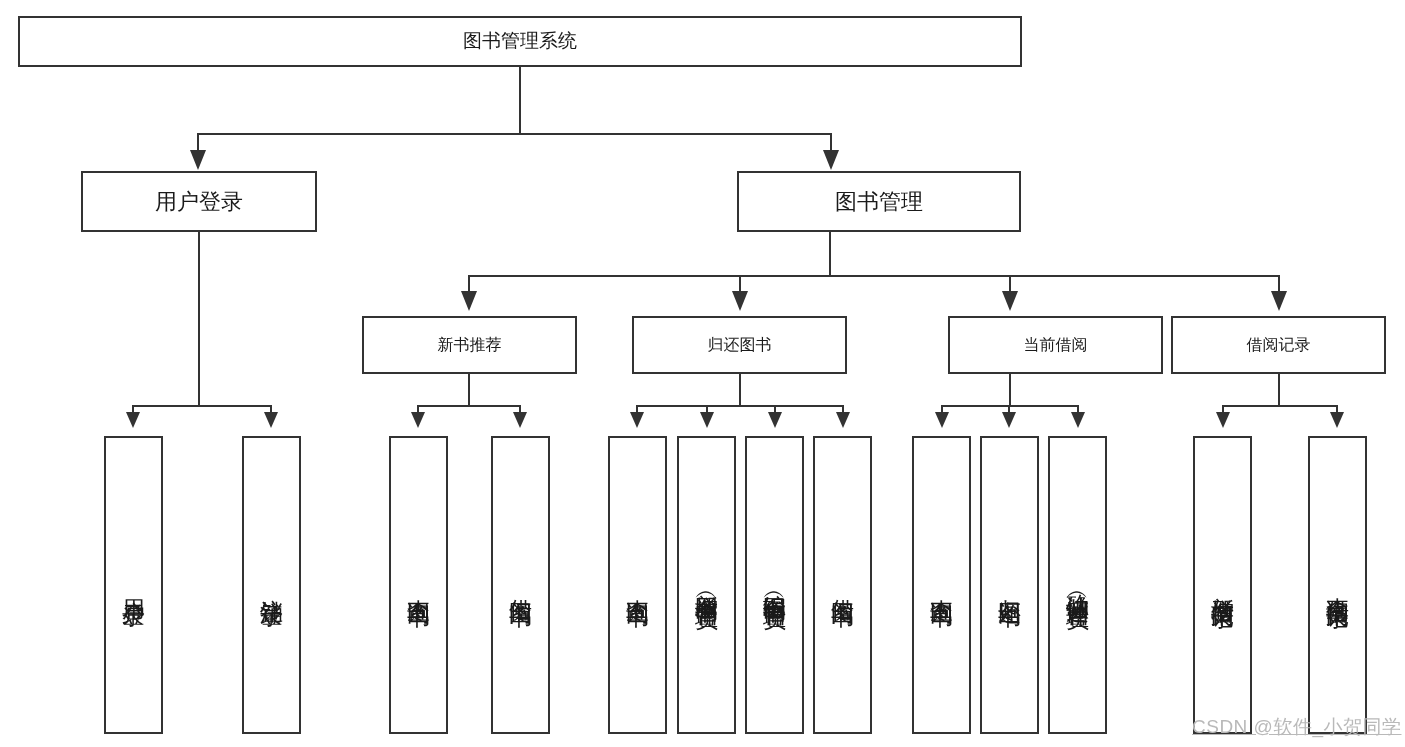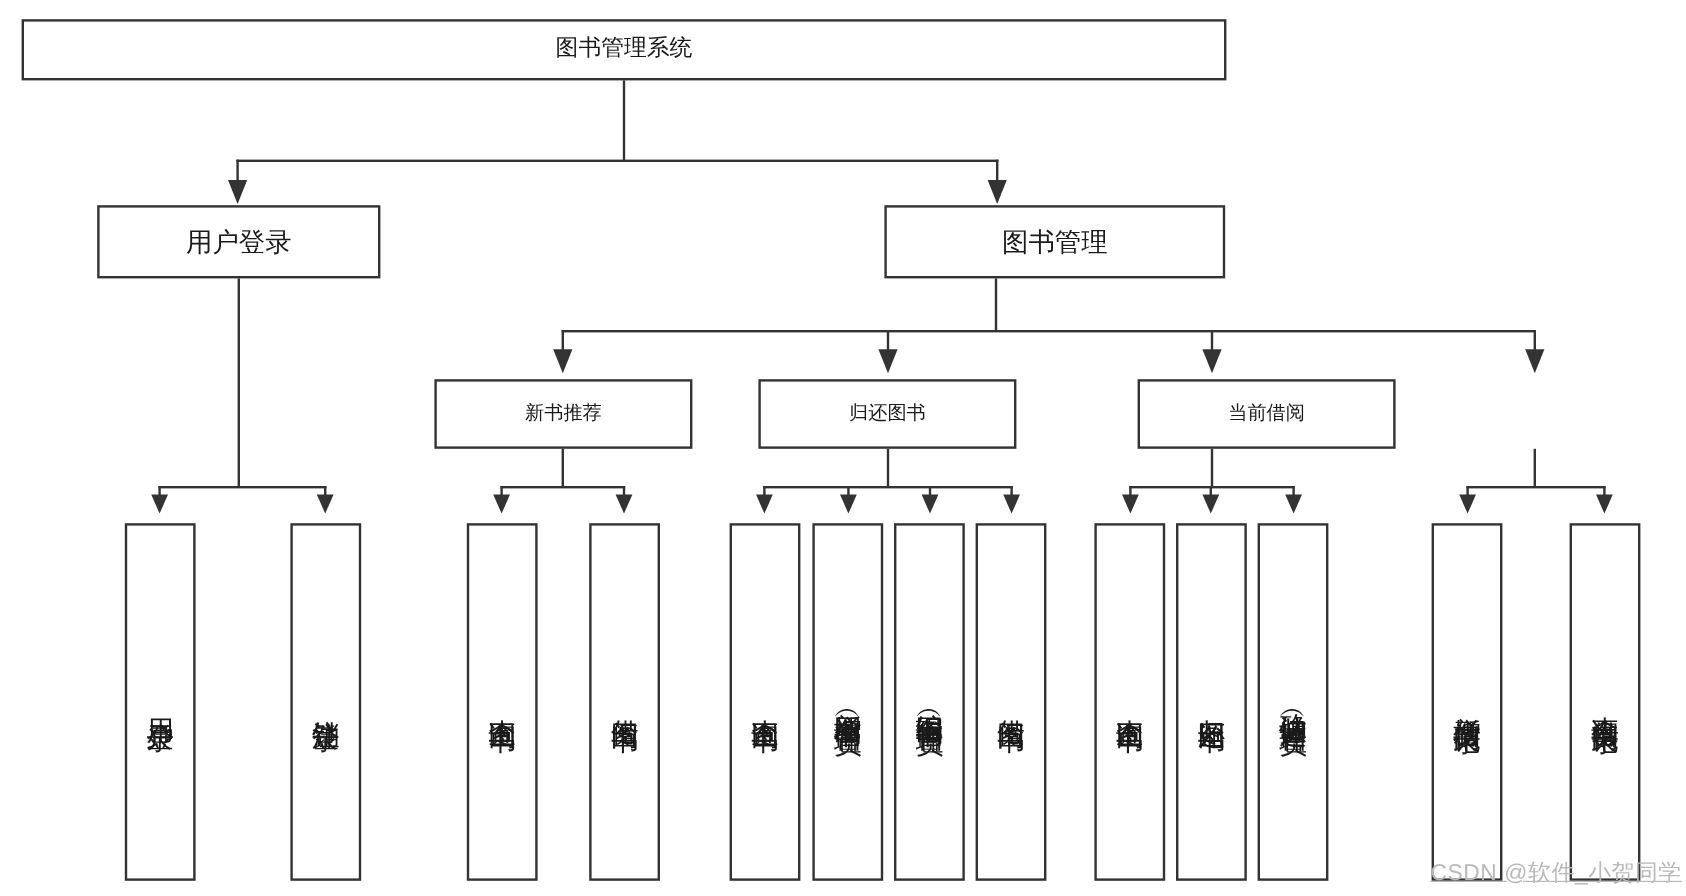--- a/index.html
+++ b/index.html
@@ -126,20 +126,23 @@
 
   <div class="node l3" style="left:362px; top:316px; width:215px; height:58px;">
     <span class="label">新书推荐</span>
   </div>
   <div class="node l3" style="left:632px; top:316px; width:215px; height:58px;">
     <span class="label">归还图书</span>
   </div>
   <div class="node l3" style="left:902px; top:316px; width:215px; height:58px;margin-left:46px;">
     <span class="label">当前借阅</span>
   </div>
+  <div class="node l3" style="left:1171px; top:316px; width:215px; height:58px;">
+    <span class="label">借阅记录</span>
+  </div>
 
   <div class="ln v" style="left:468px; top:374px; width:2px; height:32px;"></div>
   <div class="ln h" style="left:417px; top:405px; width:104px; height:2px;"></div>
   <div class="ln v" style="left:417px; top:405px; width:2px; height:10px;"></div>
   <div class="arrow" style="left:411px; top:412px;"></div>
   <div class="ln v" style="left:519px; top:405px; width:2px; height:10px;"></div>
   <div class="arrow" style="left:513px; top:412px;"></div>
 
   <div class="ln v" style="left:739px; top:374px; width:2px; height:32px;"></div>
   <div class="ln h" style="left:636px; top:405px; width:208px; height:2px;"></div>

